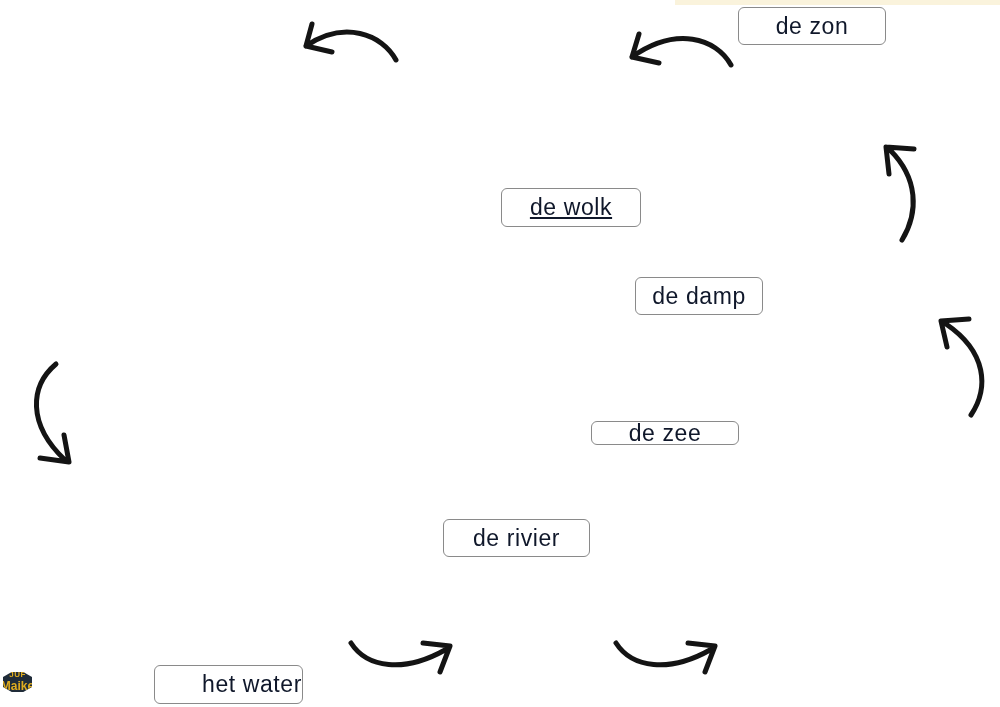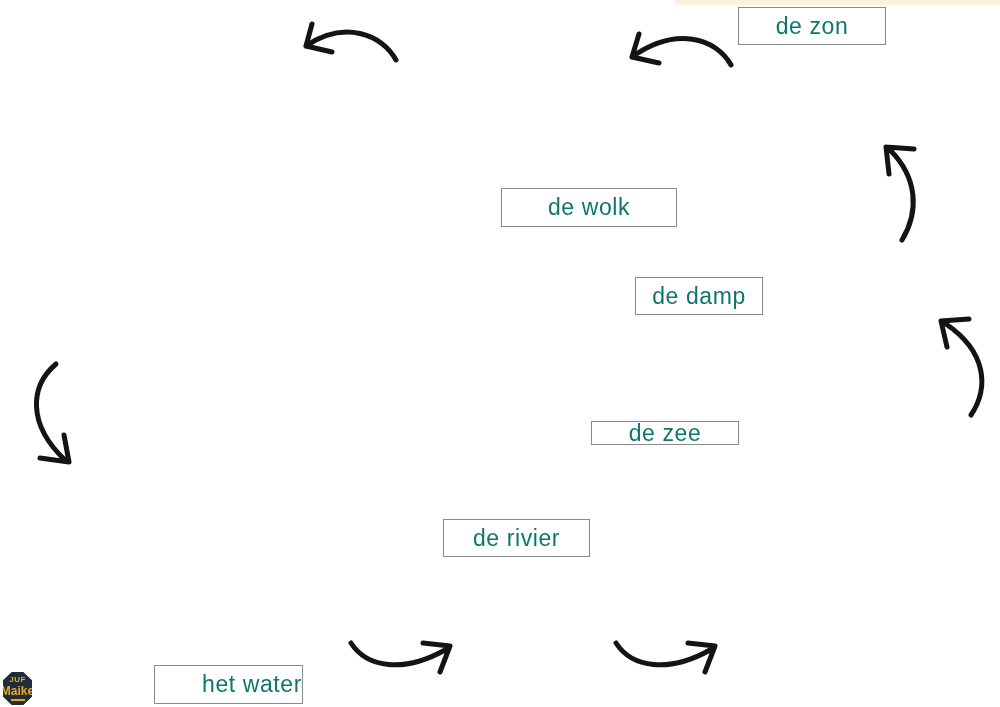--- a/index.html
+++ b/index.html
@@ -5,28 +5,28 @@
   html,body{margin:0;padding:0;background:#ffffff;}
   #stage{
     position:relative;width:1000px;height:707px;background:#ffffff;overflow:hidden;
     font-family:"Liberation Sans","DejaVu Sans",sans-serif;
   }
   .top-strip{
     position:absolute;left:675px;top:0;width:325px;height:5px;background:#faf3dc;
   }
   .word-card{
     position:absolute;box-sizing:border-box;background:#ffffff;
-    border:1.5px solid #8a8a8a;border-radius:0;
+    border:1.5px solid #8a8a8a;border-radius:6px;
     display:flex;align-items:center;justify-content:center;
-    font-size:23px;letter-spacing:0.6px;color:#0f766e;cursor:move;
+    font-size:23px;letter-spacing:0.6px;color:#0f172a;cursor:move;
   }
   #arrow-layer{position:absolute;left:0;top:0;width:1000px;height:707px;}
   #arrow-layer path{fill:none;stroke:#141414;stroke-width:5px;stroke-linecap:round;stroke-linejoin:round;}
   .logo{
-    position:absolute;left:3px;top:672px;width:29px;height:33px;background:#202c39;
+    position:absolute;left:3px;top:672px;width:29px;height:20px;background:#202c39;
     clip-path:polygon(30% 0%,70% 0%,100% 25%,100% 75%,70% 100%,30% 100%,0% 75%,0% 25%);
     display:flex;flex-direction:column;align-items:center;justify-content:center;
     color:#e0ad1f;font-weight:bold;line-height:1;
   }
   .logo .l1{font-size:8px;letter-spacing:0.5px;}
   .logo .l2{font-size:12px;margin-top:1px;}
   .logo .bar{width:14px;height:2px;background:#e0ad1f;margin-top:2px;}
 </style>
 </head>
 <body>
@@ -43,21 +43,21 @@
     <path d="M56,364 C30,386 27,424 65,460 M69,462 L64,435 M69,462 L40,458"></path>
     <path d="M351,643 C367,668 404,673 445,650 M450,646 L423,643 M450,646 L440,672"></path>
     <path d="M616,643 C632,668 669,673 710,650 M715,646 L688,643 M715,646 L705,672"></path>
   </svg>
 
   <div class="word-card" style="left:738px;top:7px;width:148px;height:38px;">
     <span>de zon</span>
   </div>
 
 
-  <div class="word-card" style="left:501px;top:188px;width:176px;height:39px;">
+  <div class="word-card" style="left:501px;top:188px;width:140px;height:39px;text-decoration:underline;">
     <span>de wolk</span>
   </div>
 
   <div class="word-card" style="left:635px;top:277px;width:128px;height:38px;">
     <span>de damp</span>
   </div>
 
   <div class="word-card" style="left:591px;top:421px;width:148px;height:24px;">
     <span>de zee</span>
   </div>

